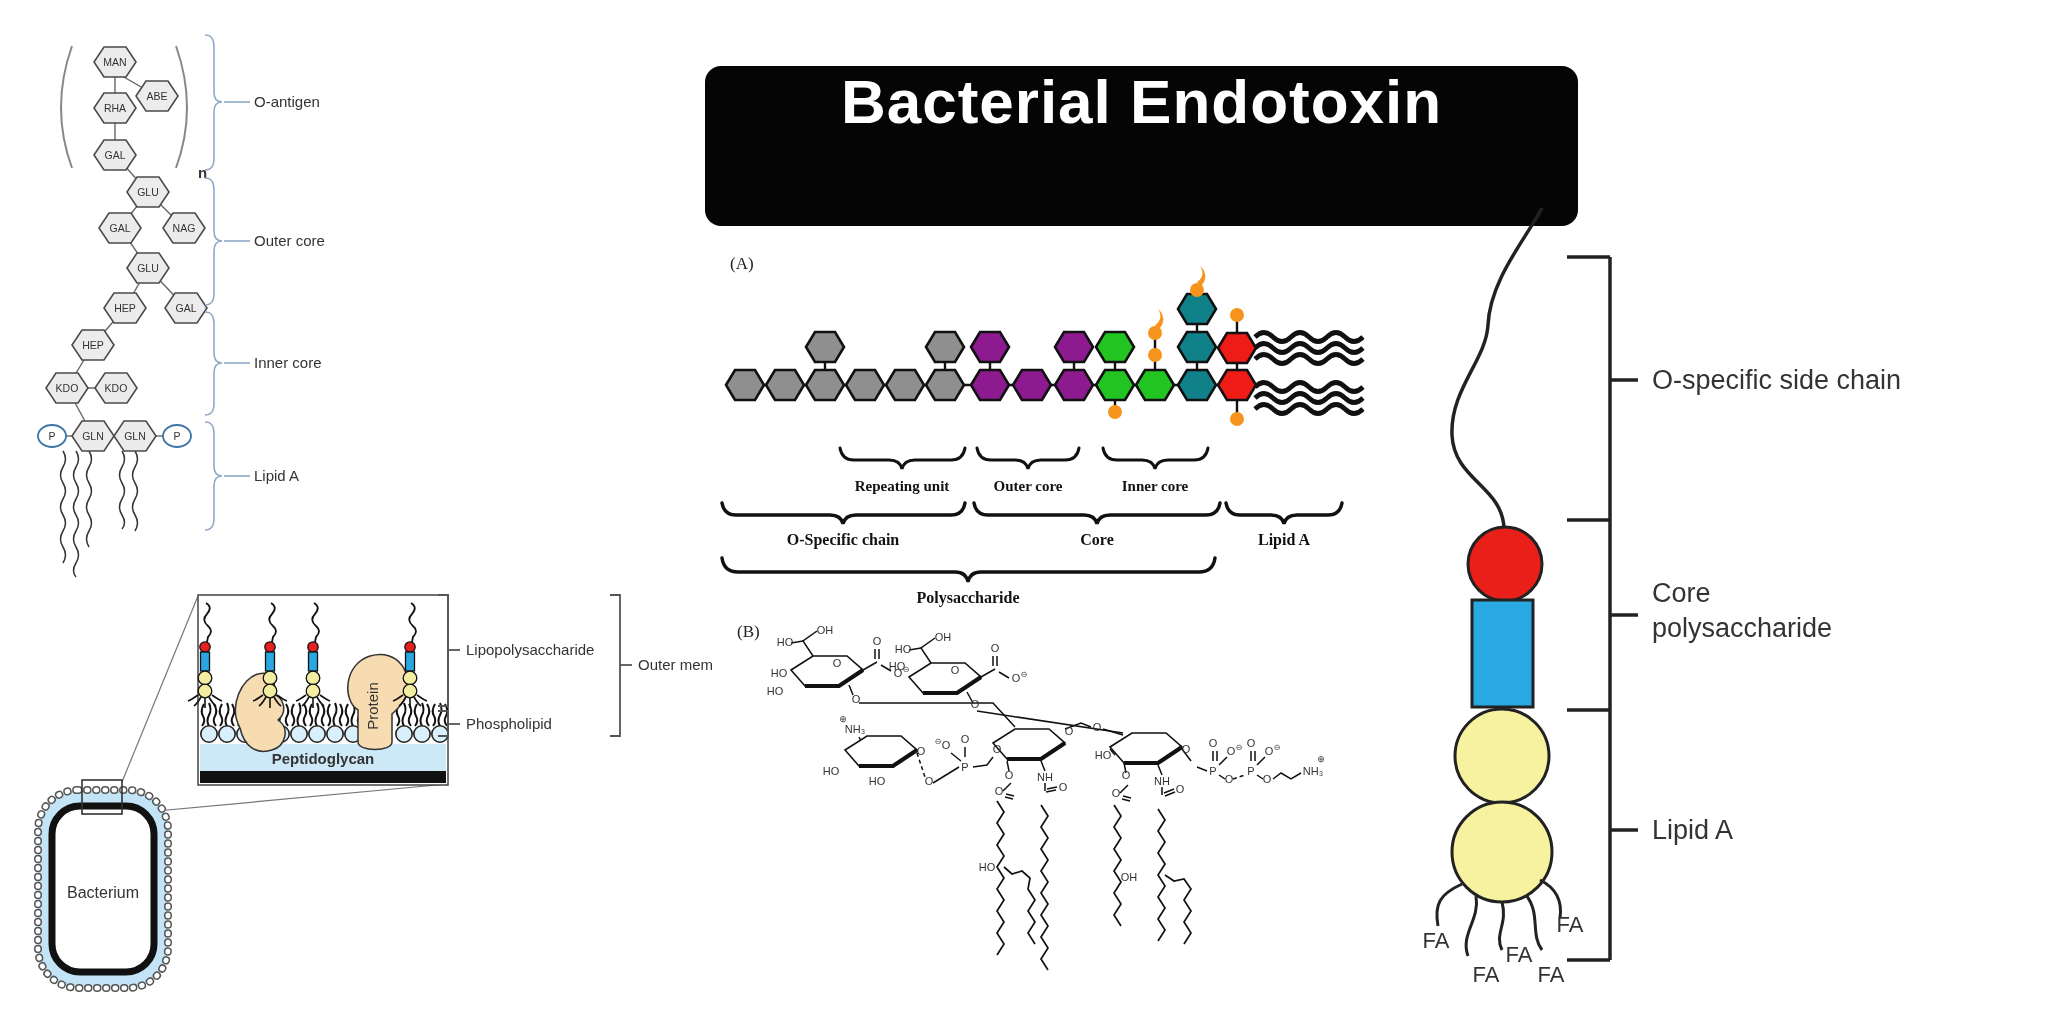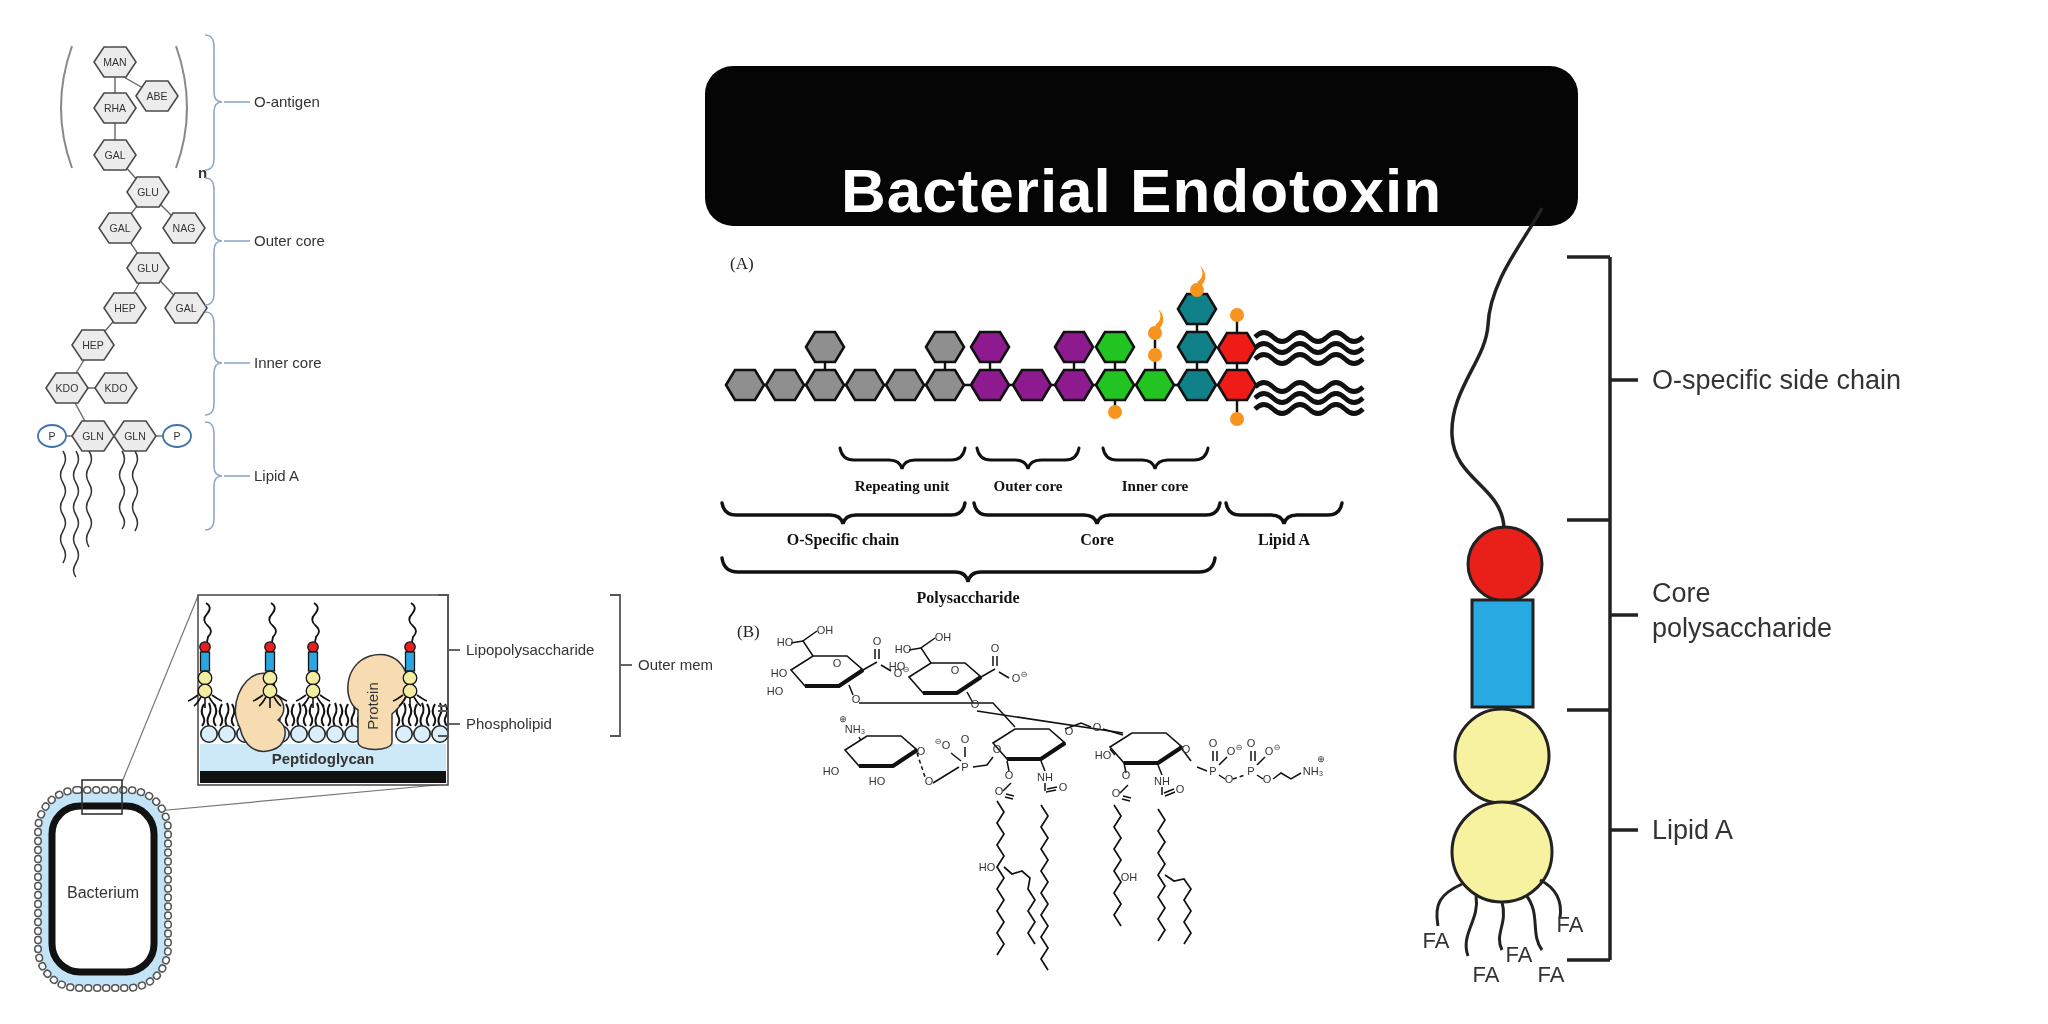--- a/index.html
+++ b/index.html
@@ -2,22 +2,22 @@
 <html><head>
 <meta charset="utf-8">
 <style>
   html,body{margin:0;padding:0;background:#ffffff;}
   #canvas{position:relative;width:2048px;height:1024px;background:#fff;overflow:hidden;
           font-family:"Liberation Sans",sans-serif;}
   .abs{position:absolute;}
   svg text{font-family:"Liberation Sans",sans-serif;fill:#333;}
   svg text.serif{font-family:"Liberation Serif",serif;font-weight:bold;fill:#111;}
   svg text.tag{font-family:"Liberation Serif",serif;font-weight:normal;fill:#222;}
-  #title-box{display:flex;align-items:flex-end;justify-content:center;
-             background:#050505;border-radius:28px;}
+  #title-box{display:flex;align-items:flex-start;justify-content:center;
+             background:#050505;border-radius:16px;}
   #title-box span{color:#ffffff;font-weight:bold;font-size:62px;letter-spacing:1px;
                   font-family:"Liberation Sans",sans-serif;}
 </style>
 </head>
 <body>
 
 <div id="canvas">
 
   <div id="title-box" class="abs" style="left:705px;top:66px;width:873px;height:160px;">
     <span>Bacterial Endotoxin</span>

